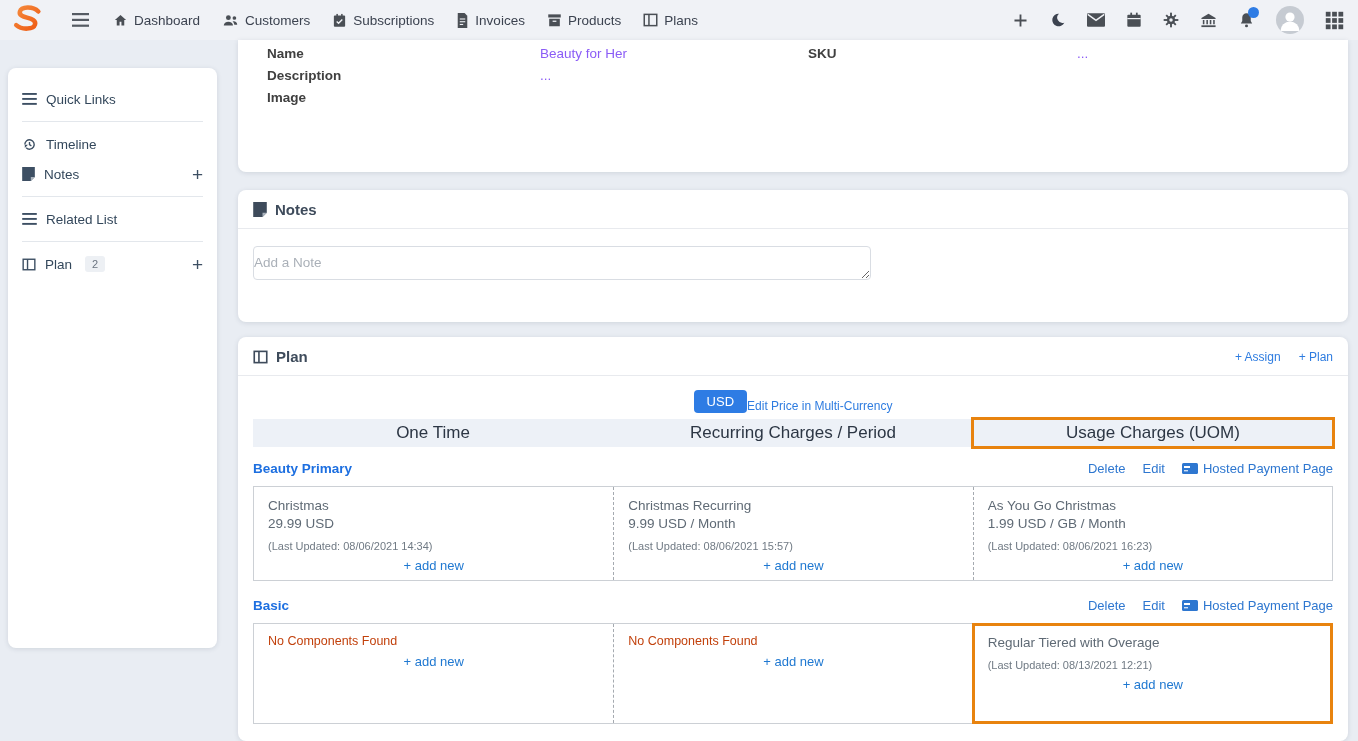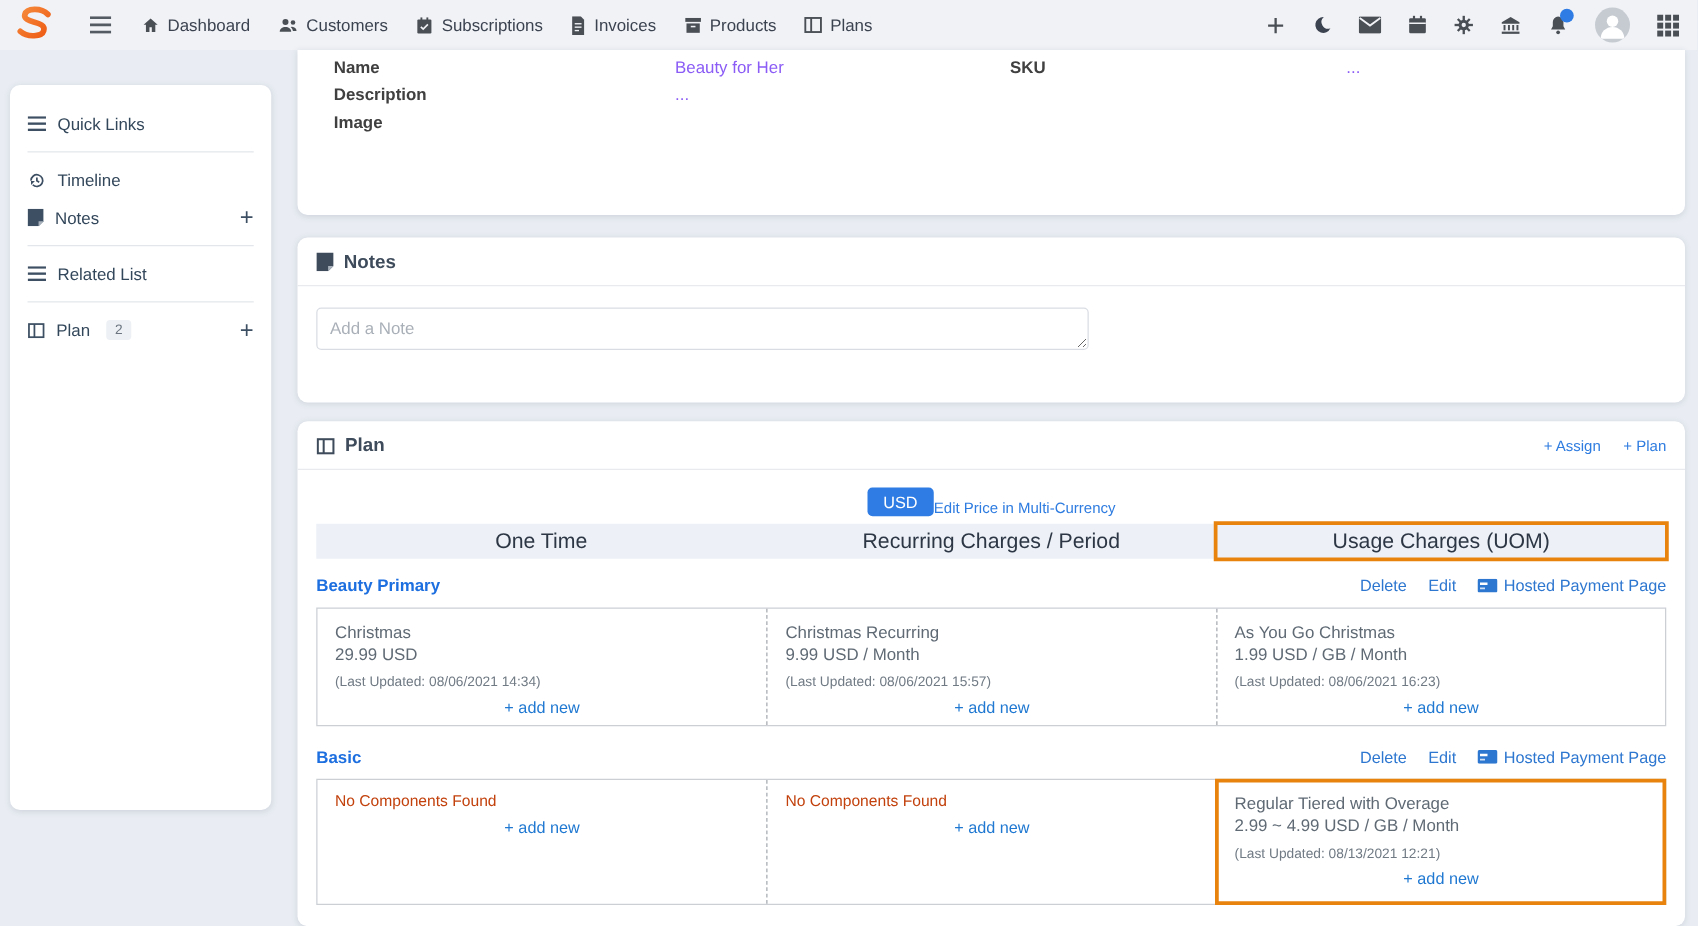--- a/index.html
+++ b/index.html
@@ -47,21 +47,21 @@
   .product-card { height:132px; border-top-left-radius:0; border-top-right-radius:0; padding:5px 0 0 29px; }
   .prod-grid { display:grid; grid-template-columns:273px 268px 269px 1fr; row-gap:5px; }
   .prod-label { color:#404040; font-weight:bold; line-height:17px; }
   .prod-value { color:#8b5cf6; line-height:17px; }
 
   
   .notes-card { margin-top:18px; height:132px; padding-top:11px; }
   .card-head { display:flex; align-items:center; gap:8px; padding:0 15px 10px 15px; border-bottom:1px solid #e8eaee; }
   .card-title { font-size:15px; font-weight:bold; color:#3e4b5b; }
   .note-input { margin:17px 0 0 15px; width:618px; height:34px; resize:vertical;
-    border:1px solid #d9dde3; border-radius:4px; padding:8px 10px; font-family:"Liberation Sans",sans-serif;
+    border:1px solid #d9dde3; border-radius:4px; padding:8px 0; font-family:"Liberation Sans",sans-serif;
     font-size:13.5px; color:#555; }
   .note-input::placeholder { color:#aab0b8; }
 
   
   .plan-card { margin-top:15px; height:404px; padding-top:11px; overflow:hidden; }
   .head-links { margin-left:auto; display:flex; gap:18px; }
   a.blue-link { color:#2e7ce0; text-decoration:none; cursor:pointer; font-size:12px; }
   .plan-body { padding:0 15px; }
   .currency-row { display:flex; align-items:flex-end; justify-content:center; margin-top:14px; }
   .usd-badge { background:#2e7ce4; color:#fff; font-size:13px; padding:4px 13px; border-radius:4px; cursor:pointer; }
@@ -426,21 +426,20 @@
           <div class="comp-cell">
             <div class="comp-empty">No Components Found</div>
             <a class="add-new">+ add new</a>
           </div>
           <div class="comp-cell">
             <div class="comp-empty">No Components Found</div>
             <a class="add-new">+ add new</a>
           </div>
           <div class="comp-cell highlight">
             <div class="comp-name">Regular Tiered with Overage</div>
-            <div class="comp-price">2.99 ~ 4.99 USD / GB / Month</div>
             <div class="comp-updated">(Last Updated: 08/13/2021 12:21)</div>
             <a class="add-new">+ add new</a>
           </div>
         </div>
       </div>
     </section>
 
   </main>
 </div>
 

